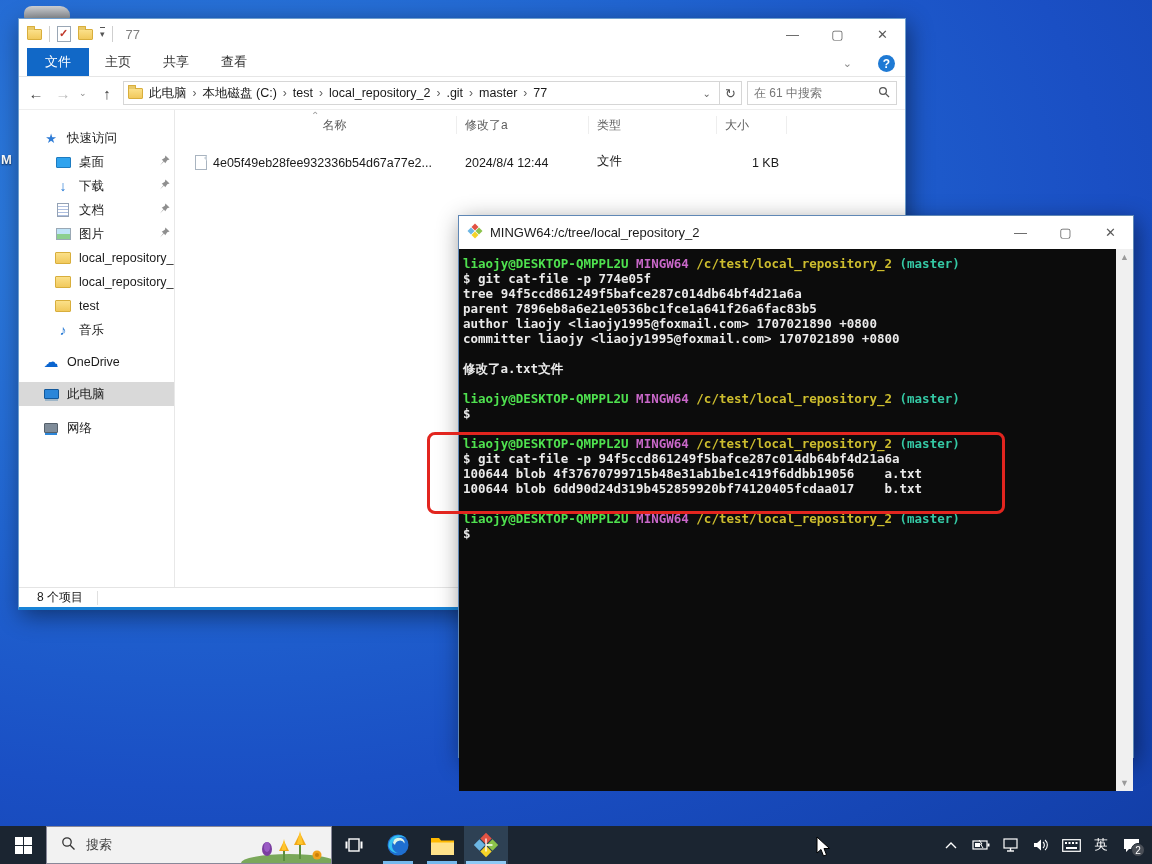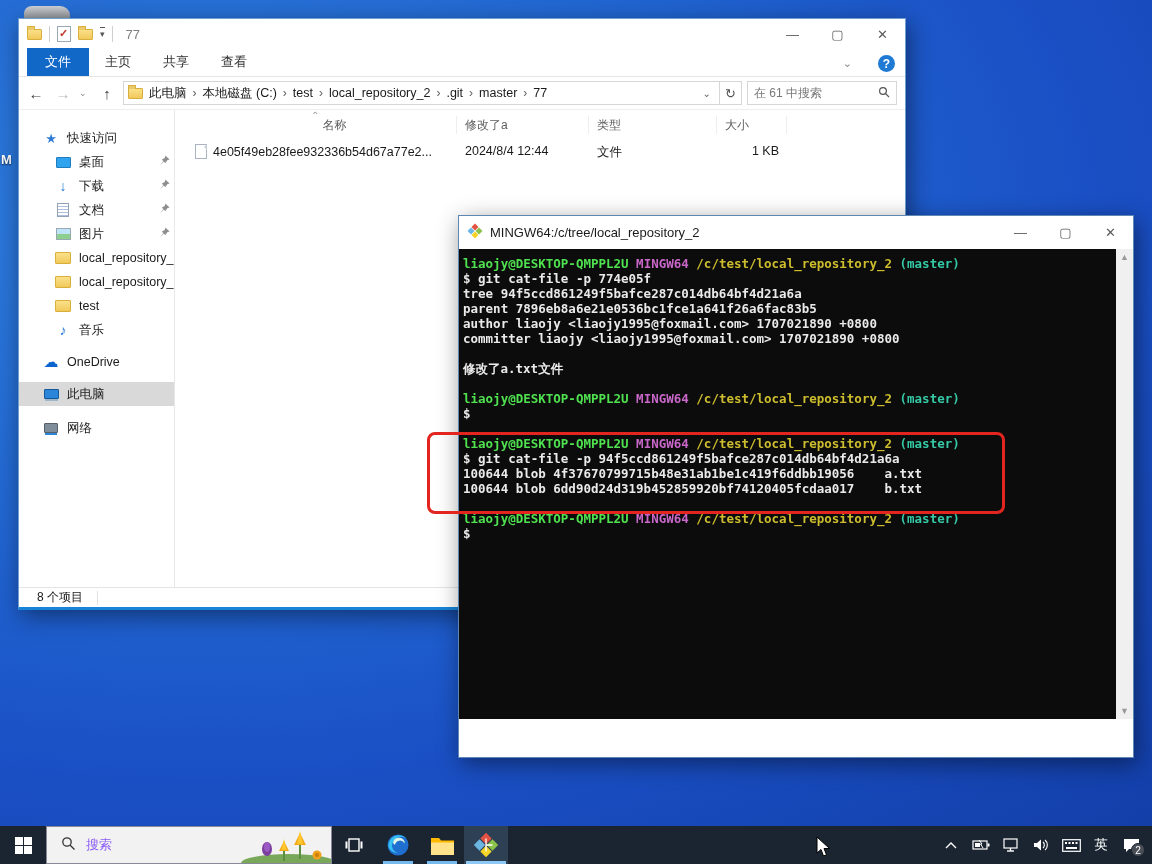--- a/index.html
+++ b/index.html
@@ -72,52 +72,52 @@
   .ic-onedrive-cloud::before { content:"☁"; color:#0a64cf; font-size:15px; }
   .ic-this-pc::before { content:""; width:13px; height:8px; background:#2b86d9; border:1px solid #13589a; border-radius:1px; box-shadow:0 3px 0 -1px #9fb6c8; }
   .ic-network::before { content:""; width:12px; height:8px; background:#7f8c99; border:1px solid #55606b; border-radius:1px; box-shadow:0 3px 0 -1px #2b86d9; }
 
   .ex-main { flex:1; position:relative; }
   .list-headers { display:flex; height:26px; align-items:center; font-size:12px; color:#5c5c5c; margin-left:18px; margin-top:2px; }
   .col { padding-left:8px; border-right:1px solid #eee; height:18px; line-height:18px; position:relative; }
   .col.c-name { width:264px; padding-left:20px;text-align:center; }
   .col.c-date { width:132px; } .col.c-type { width:128px; } .col.c-size { width:70px; }
   .sort-caret { position:absolute; top:-9px; left:118px; color:#9a9a9a; font-size:10px; }
-  .file-row { display:flex; align-items:flex-start; height:26px; margin-left:18px; margin-top:6px; font-size:12.5px; color:#1a1a1a; }
+  .file-row { display:flex; align-items:flex-end; height:26px; margin-left:18px; margin-top:6px; font-size:12.5px; color:#1a1a1a; }
   .cell { padding-left:8px; }
   .cell.c-name { width:264px; padding-left:2px; display:flex; align-items:center; gap:6px; }
   .cell.c-date { width:132px; } .cell.c-type { width:128px; }
   .cell.c-size { width:70px; text-align:right; padding-right:8px; }
   .ic-file { width:12px; height:15px; background:#fff; border:1px solid #a9b4c0; position:relative; flex:none; }
   .ic-file::before { content:""; position:absolute; right:-1px; top:-1px; border:3px solid #a9b4c0; border-bottom-color:transparent; border-left-color:transparent; border-top-color:#fdfdfd00; border-right-color:#c6cfd8; }
 
   .ex-status { height:20px; border-top:1px solid #e4e4e4; display:flex; align-items:center; font-size:12px; color:#1a1a1a; padding-left:18px; }
   .status-div { width:1px; height:14px; background:#e0e0e0; margin-left:14px; }
 
   
   #terminal { left:458px; top:215px; width:676px; height:543px; border:1px solid #5f87b5; }
   .t-titlebar { height:33px; background:#fff; display:flex; align-items:center; padding-left:8px; gap:7px; }
   .t-title { font-size:13px; color:#1a1a1a; }
-  .t-body { position:relative; height:470px; background:#0c0c0c; display:flex; }
+  .t-body { position:relative; height:542px; background:#0c0c0c; display:flex; }
   .t-text { flex:1; padding:7px 0 0 4px; font-family:"DejaVu Sans Mono", monospace; font-size:12.5px; font-weight:bold; line-height:15px; white-space:pre; overflow:hidden; }
   .t-scroll { width:17px; background:#f0f0f0; position:relative; }
   .t-scroll .arr { position:absolute; left:0; width:17px; height:16px; color:#9a9a9a; font-size:9px; display:flex; align-items:center; justify-content:center; }
   .t-scroll .arr.up { top:0; } .t-scroll .arr.down { bottom:0; }
 
   .red-annotation { position:absolute; left:427px; top:432px; width:578px; height:82px;
     border:3px solid #e2251f; border-radius:8px; z-index:40; }
 
   
   .taskbar { position:absolute; left:0; bottom:0; width:1152px; height:38px; background:#1b2531; display:flex; align-items:stretch; z-index:60; }
   .tb-start { width:46px; display:flex; align-items:center; justify-content:center; }
   .win-logo { width:17px; height:17px; display:grid; grid-template-columns:8px 8px; grid-template-rows:8px 8px; gap:1px; }
   .win-logo span { background:#fff; }
   .tb-search { width:286px; background:#f2f2f2; border:1px solid #889; display:flex; align-items:center; margin:0; position:relative; }
   .tb-search .mag2 { margin:0 10px 0 14px; }
-  .tb-search .ph { color:#8b5cf6; font-size:13px; }
+  .tb-search .ph { color:#404040; font-size:13px; }
   .flowers { position:absolute; right:0; top:0; height:100%; }
   .tb-btn { width:44px; display:flex; align-items:center; justify-content:center; position:relative; }
   .tb-btn.open::after { content:""; position:absolute; bottom:0; left:7px; right:7px; height:3px; background:#76b9ed; }
   .tb-btn.active { background:#2e4154; }
   .tb-btn.active::after { left:2px; right:2px; background:#8ec9f5; }
   .tb-tray { margin-left:auto; display:flex; align-items:center; gap:4px; padding-right:8px; color:#fff; }
   .tray-ic { width:26px; height:38px; display:flex; align-items:center; justify-content:center; font-size:13px; }
   .lang { font-size:13.5px; }
   .notif { position:relative; }
   .badge { position:absolute; right:-1px; bottom:7px; min-width:14px; height:14px; border-radius:7px; background:#4a4f57; color:#fff; font-size:10px; display:flex; align-items:center; justify-content:center; border:1px solid #1b2531; }

